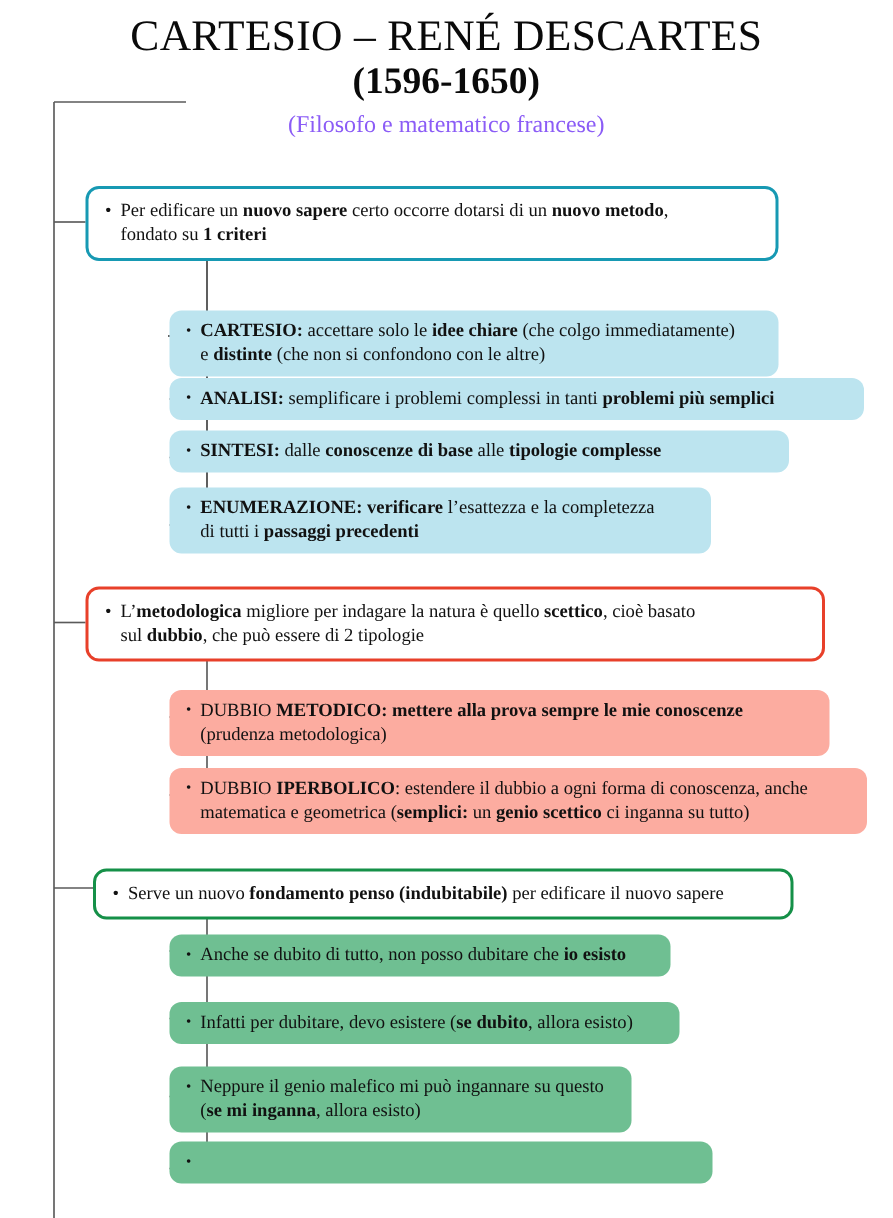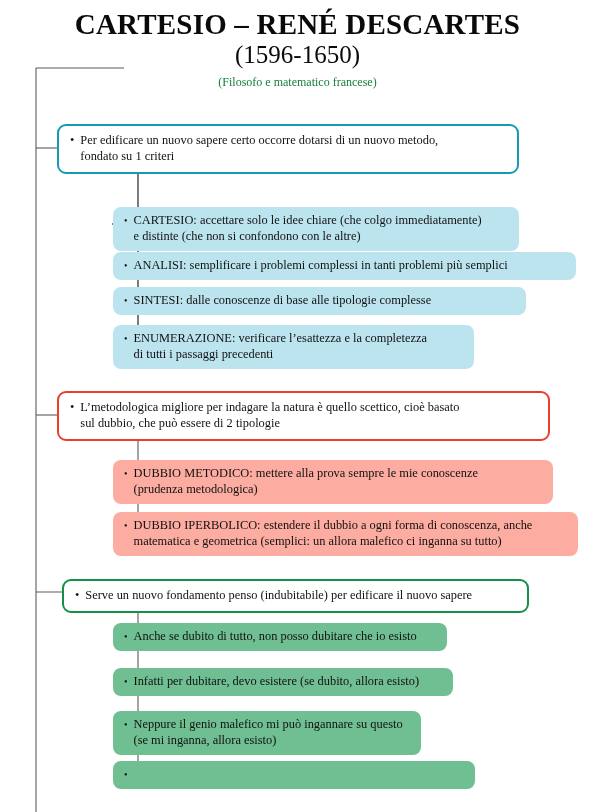--- a/index.html
+++ b/index.html
@@ -13,30 +13,30 @@
   }
   #canvas{position:absolute;inset:0;}
 
   
   .lines{position:absolute;left:0;top:0;width:595px;height:812px;pointer-events:none;}
 
   
   .title-wrap{position:absolute;left:0;top:8px;width:595px;text-align:center;}
   .title-main{
     font-family:"Liberation Serif", serif;
-    font-weight:bold;font-size:29px;line-height:1.12;
+    font-weight:normal;font-size:29px;line-height:1.12;
     letter-spacing:.2px;color:#0a0a0a;
   }
   .title-dates{
     font-family:"Liberation Serif", serif;
-    font-weight:normal;font-size:25px;line-height:1.15;color:#0a0a0a;margin-top:1px;
+    font-weight:bold;font-size:25px;line-height:1.15;color:#0a0a0a;margin-top:1px;
   }
   .subtitle{
     font-family:"Liberation Serif", serif;
-    font-size:12px;color:#15803d;margin-top:5px;
+    font-size:16px;color:#8b5cf6;margin-top:5px;
   }
 
   
   .node{
     position:absolute;
     box-sizing:border-box;
     display:flex;
     align-items:flex-start;
     font-family:"Liberation Serif", serif;
     font-size:12.4px;
@@ -63,21 +63,21 @@
   .node.outline.green{border-color:#159048;}
 
   
   .node.fill{border:none;border-radius:8px;padding:6px 10px 6px 11px;}
   .node.fill.blue{background:#bce4ef;}
   .node.fill.salmon{background:#fcaca0;}
   .node.fill.mint{background:#6fbf92;}
 
   .node .bullet.sm{font-size:10px;line-height:1.55;}
 
-  b{font-weight:normal;}
+  b{font-weight:bold;}
 </style>
 </head>
 <body>
 
 <div id="canvas">
 
   <svg class="lines" viewBox="0 0 595 812" width="595" height="812" aria-hidden="true">
     <g stroke="#5a5a5a" stroke-width="1.1" fill="none">
 
       <path d="M36 68 H124"></path>
@@ -147,21 +147,21 @@
     <span class="txt">L’<b>metodologica</b> migliore per indagare la natura è quello <b>scettico</b>, cioè basato<br>sul <b>dubbio</b>, che può essere di 2 tipologie</span>
   </div>
 
   <div class="node fill salmon" style="left:113px;top:460px;width:440px;">
     <span class="bullet sm">•</span>
     <span class="txt">DUBBIO <b>METODICO: mettere alla prova sempre le mie conoscenze</b><br>(prudenza metodologica)</span>
   </div>
 
   <div class="node fill salmon" style="left:113px;top:512px;width:465px;">
     <span class="bullet sm">•</span>
-    <span class="txt">DUBBIO <b>IPERBOLICO</b>: estendere il dubbio a ogni forma di conoscenza, anche<br>matematica e geometrica (<b>semplici:</b> un <b>allora malefico</b> ci inganna su tutto)</span>
+    <span class="txt">DUBBIO <b>IPERBOLICO</b>: estendere il dubbio a ogni forma di conoscenza, anche<br>matematica e geometrica (<b>semplici:</b> un <b>genio scettico</b> ci inganna su tutto)</span>
   </div>
 
   <div class="node outline green" style="left:62px;top:579px;width:467px;">
     <span class="bullet">•</span>
     <span class="txt">Serve un nuovo <b>fondamento penso (indubitabile)</b> per edificare il nuovo sapere</span>
   </div>
 
   <div class="node fill mint" style="left:113px;top:623px;width:334px;">
     <span class="bullet sm">•</span>
     <span class="txt">Anche se dubito di tutto, non posso dubitare che <b>io esisto</b></span>

